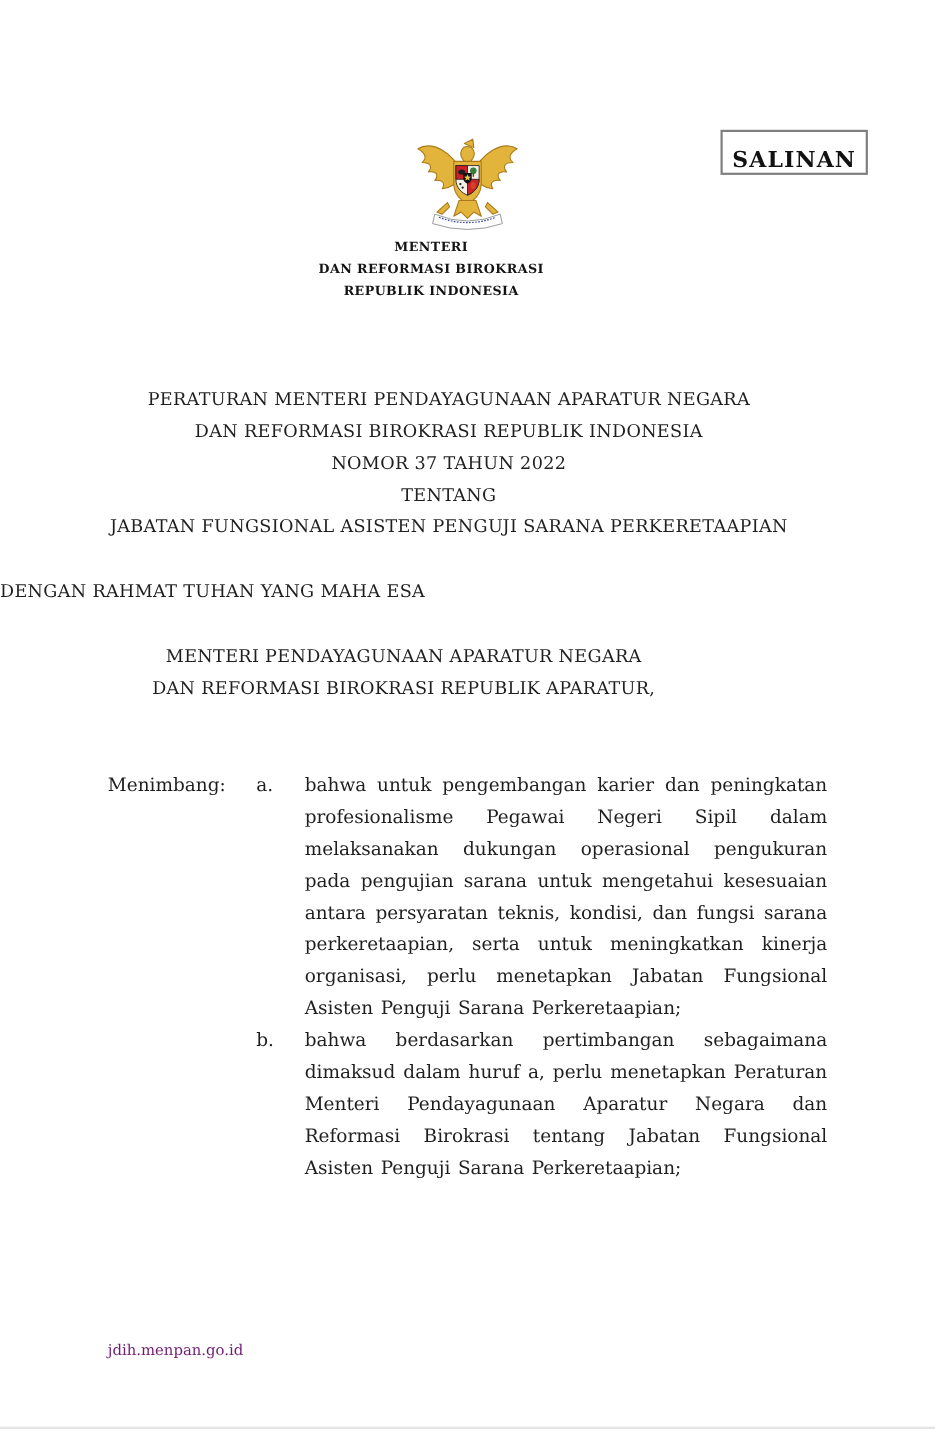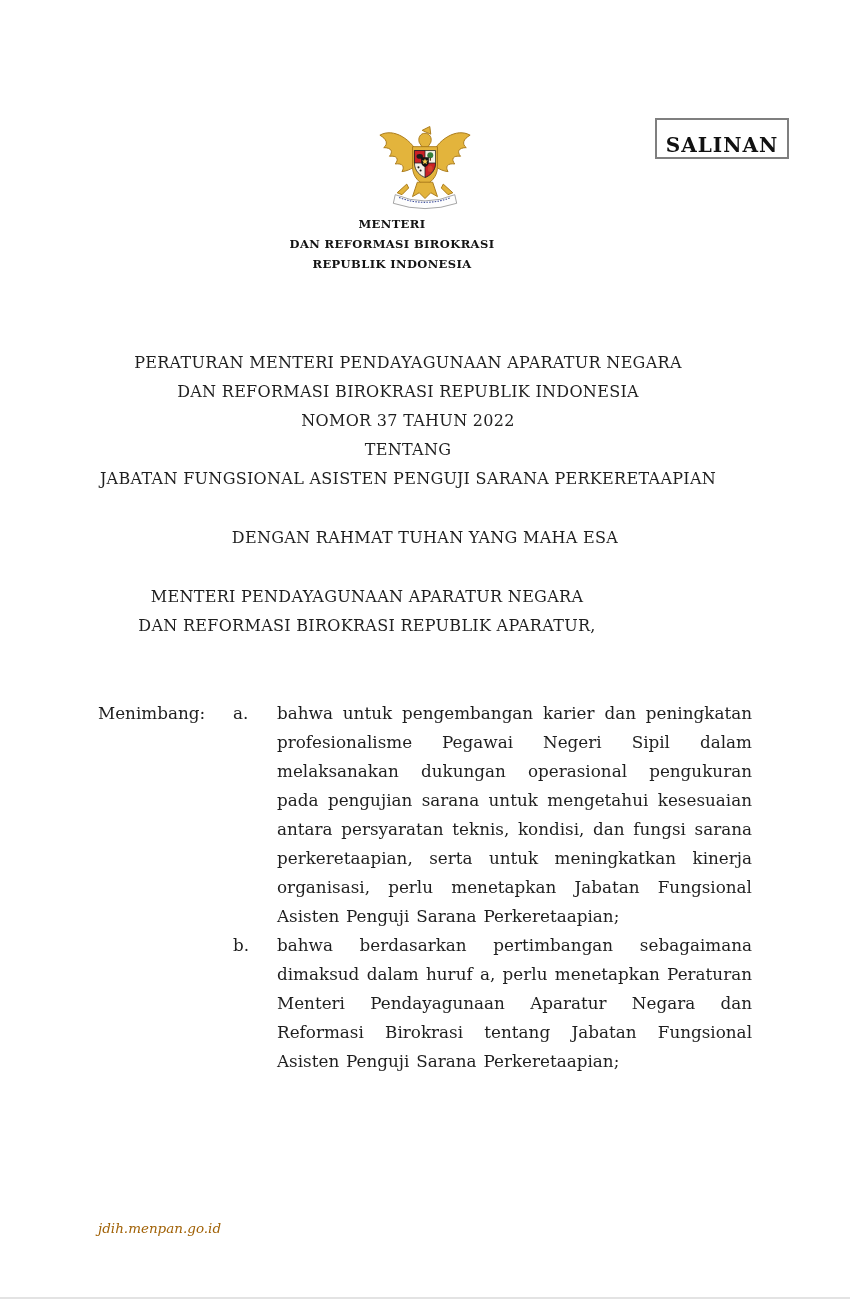--- a/index.html
+++ b/index.html
@@ -46,21 +46,21 @@
   
   .doc-title {
     position: absolute; left: 0; top: 348px; width: 816px;
     text-align: center;
     font-size: 16px; line-height: 29px; letter-spacing: 0.3px;
     color: #1f1f1f;
   }
 
   .motto {
     position: absolute; left: 0; top: 523px; width: 850px;
-    text-align: center; font-size: 16px; line-height: 29px; letter-spacing: 0.3px;
+    text-align: left; font-size: 16px; line-height: 29px; letter-spacing: 0.3px;
   }
 
   .preamble {
     position: absolute; left: 0; top: 582px; width: 734px;
     text-align: center; font-size: 16px; line-height: 29px; letter-spacing: 0.3px;
   }
 
   
   .clause {
     position: absolute; left: 98px; width: 654px;
@@ -172,15 +172,15 @@
         <div class="text">bahwa untuk pengembangan karier dan peningkatan profesionalisme Pegawai Negeri Sipil dalam melaksanakan dukungan operasional pengukuran pada pengujian sarana untuk mengetahui kesesuaian antara persyaratan teknis, kondisi, dan fungsi sarana perkeretaapian, serta untuk meningkatkan kinerja organisasi, perlu menetapkan Jabatan Fungsional Asisten Penguji Sarana Perkeretaapian;</div>
       </div>
       <div class="clause-item">
         <div class="marker">b.</div>
         <div class="text">bahwa berdasarkan pertimbangan sebagaimana dimaksud dalam huruf a, perlu menetapkan Peraturan Menteri Pendayagunaan Aparatur Negara dan Reformasi Birokrasi tentang Jabatan Fungsional Asisten Penguji Sarana Perkeretaapian;</div>
       </div>
     </div>
   </div>
 
 
-  <a class="footer-link" style="color: #a16207; font-style: italic;">jdih.menpan.go.id</a>
+  <a class="footer-link" style="color: #701a75;">jdih.menpan.go.id</a>
 
 </div>
 
 </body></html>

